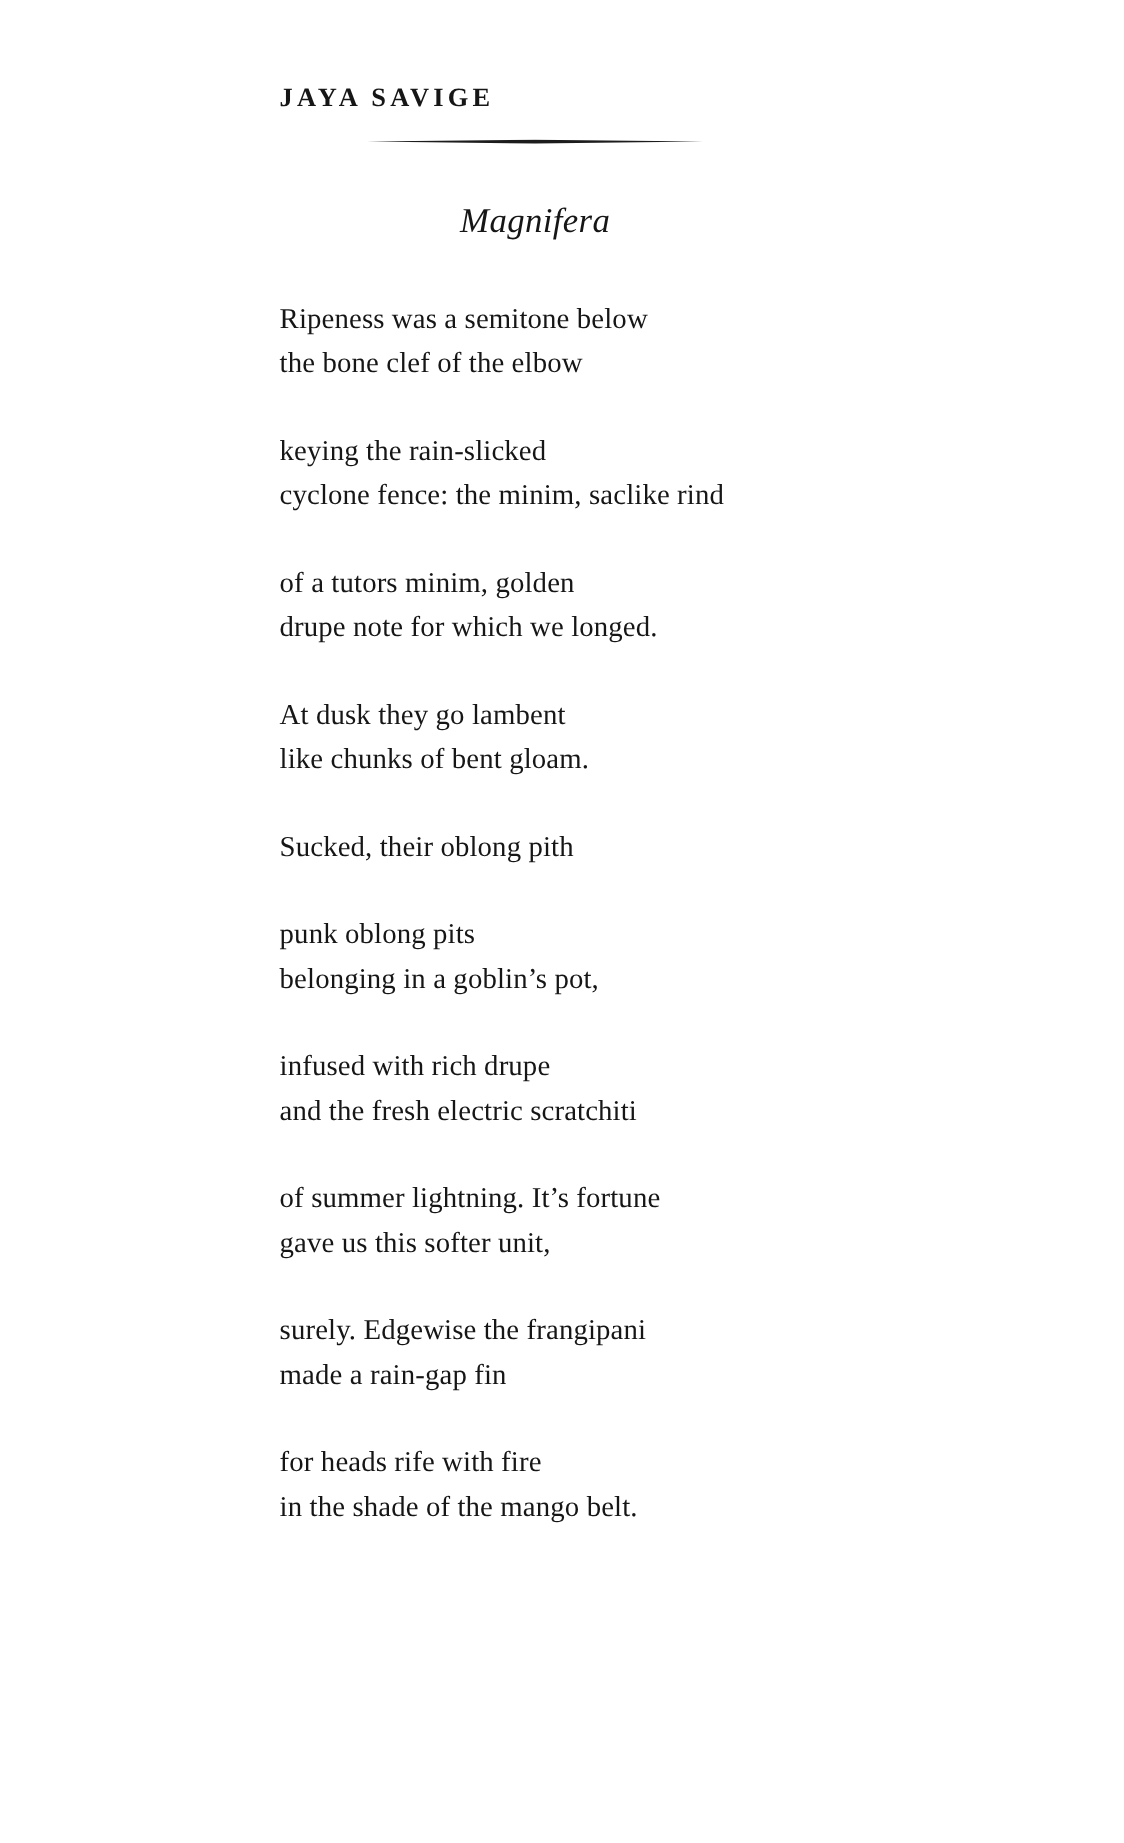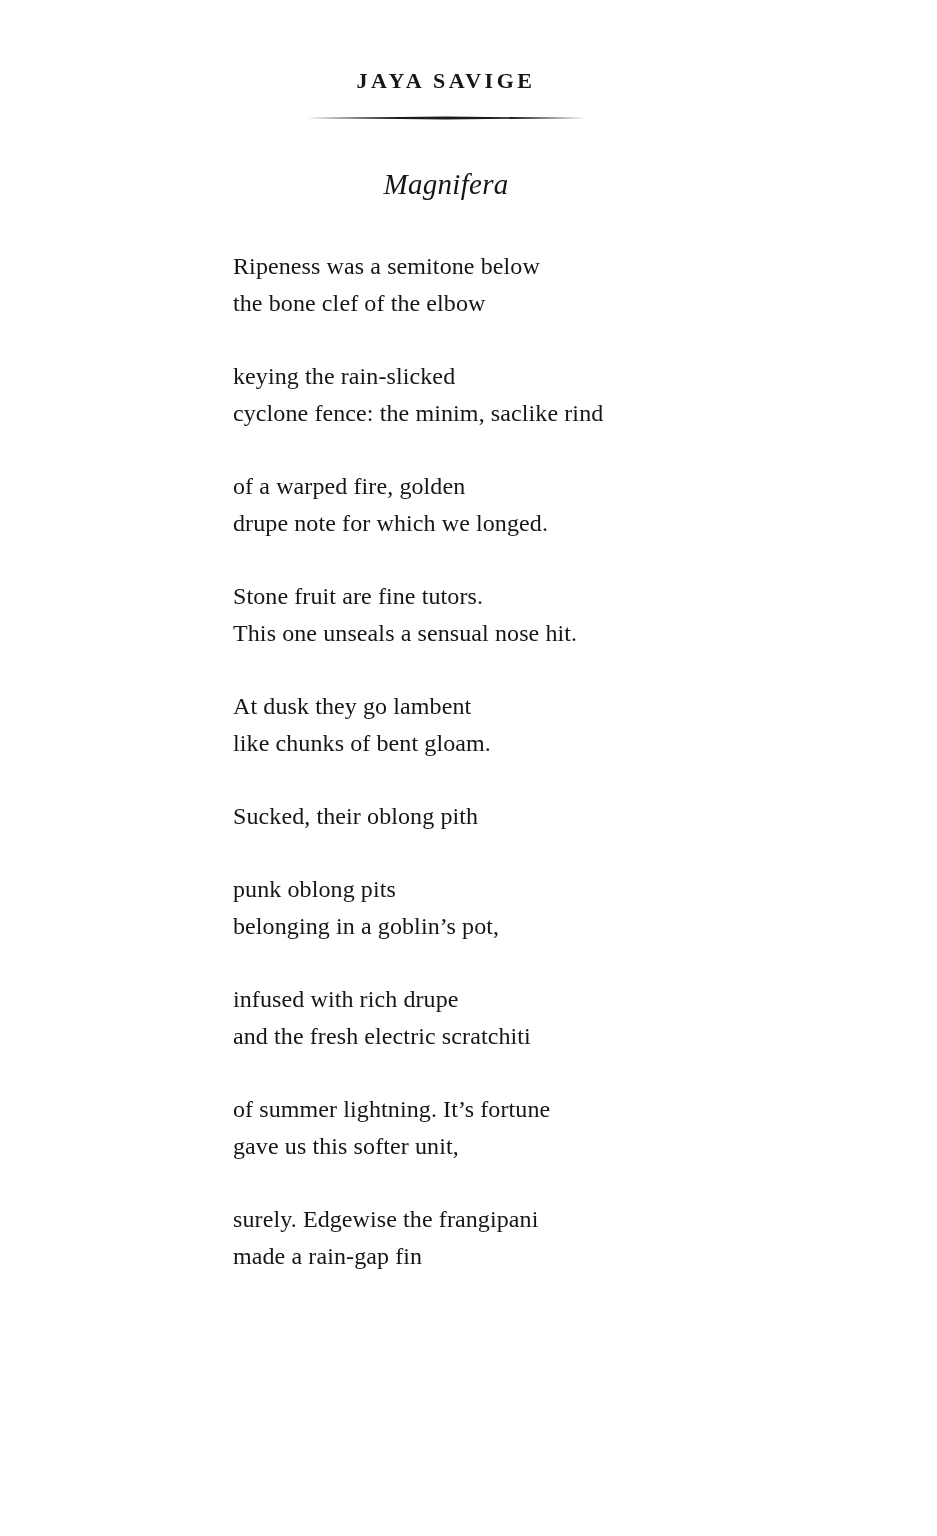--- a/index.html
+++ b/index.html
@@ -16,21 +16,20 @@
     overflow: hidden;
   }
   .content {
     position: absolute;
     left: 233px;
     top: 0;
     width: 426px;
   }
   .author {
     margin-top: 68px;
-    text-align: center;
     font-size: 22px;
     line-height: 26px;
     font-weight: bold;
     letter-spacing: 3.5px;
     text-transform: uppercase;
     white-space: nowrap;
   }
   .rule-wrap {
     margin-top: 22px;
     height: 4px;
@@ -88,28 +87,24 @@
       <span class="line">Ripeness was a semitone below</span>
       <span class="line">the bone clef of the elbow</span>
     </p>
 
     <p class="stanza">
       <span class="line">keying the rain-slicked</span>
       <span class="line">cyclone fence: the minim, saclike rind</span>
     </p>
 
     <p class="stanza">
-      <span class="line">of a warped fire, golden</span>
+      <span class="line">of a tutors minim, golden</span>
       <span class="line">drupe note for which we longed.</span>
     </p>
 
-    <p class="stanza">
-      <span class="line">Stone fruit are fine tutors.</span>
-      <span class="line">This one unseals a sensual nose hit.</span>
-    </p>
 
     <p class="stanza">
       <span class="line">At dusk they go lambent</span>
       <span class="line">like chunks of bent gloam.</span>
     </p>
 
     <p class="stanza">
       <span class="line">Sucked, their oblong pith</span>
     </p>
 
@@ -126,15 +121,19 @@
     <p class="stanza">
       <span class="line">of summer lightning. It’s fortune</span>
       <span class="line">gave us this softer unit,</span>
     </p>
 
     <p class="stanza">
       <span class="line">surely. Edgewise the frangipani</span>
       <span class="line">made a rain-gap fin</span>
     </p>
 
+    <p class="stanza">
+      <span class="line">for heads rife with fire</span>
+      <span class="line">in the shade of the mango belt.</span>
+    </p>
 
   </div>
 </div>
 
 </body></html>

